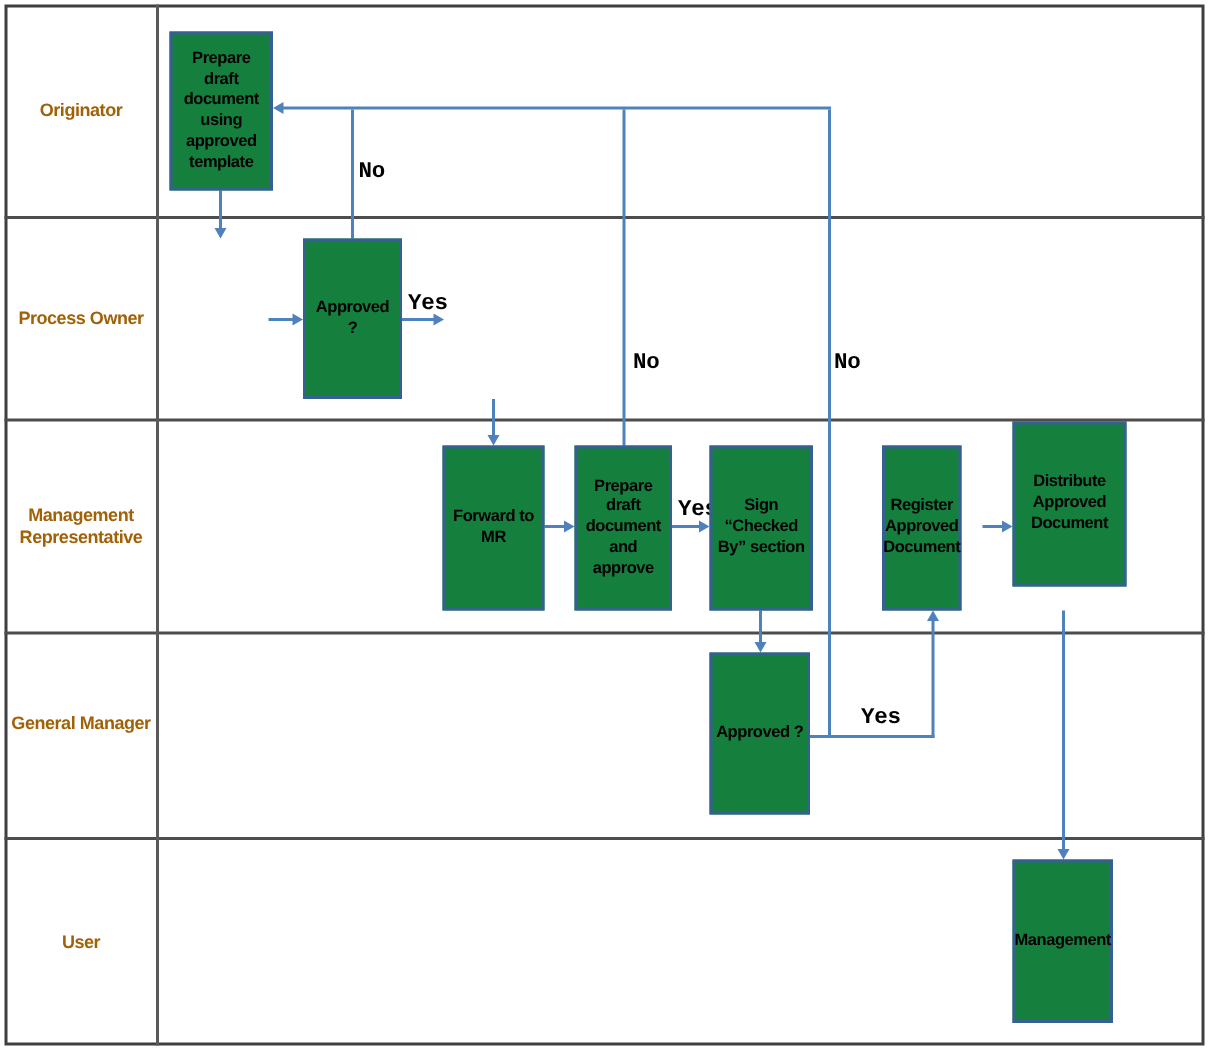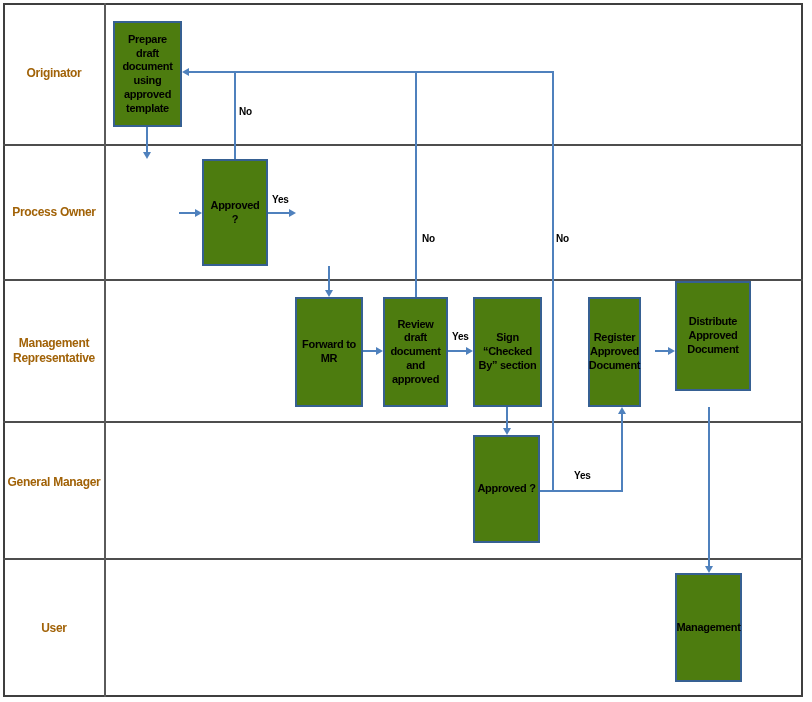--- a/index.html
+++ b/index.html
@@ -19,39 +19,40 @@
   .vline-col{position:absolute;left:104px;top:3px;width:2px;height:694px;background:#5a5a5a;}
   
   .lane-label{
     position:absolute;left:4px;width:100px;
     text-align:center;font-weight:bold;font-size:12px;color:#a16207;
     letter-spacing:-0.3px;line-height:1.25;
   }
   
   .node{
     position:absolute;box-sizing:border-box;
-    background:#4d7c0f;border:2px solid #366092;
+    background:#15803d;border:2px solid #366092;
     display:flex;align-items:center;justify-content:center;
     text-align:center;padding:1px 2px;
   }
   .node span{
     font-weight:bold;font-size:11px;color:#000;
     line-height:1.25;letter-spacing:-0.3px;
   }
   
   .cline{position:absolute;background:#4F81BD;}
   .ah{position:absolute;width:0;height:0;}
   .ah.down{border-left:4px solid transparent;border-right:4px solid transparent;border-top:7px solid #4F81BD;}
   .ah.up{border-left:4px solid transparent;border-right:4px solid transparent;border-bottom:7px solid #4F81BD;}
   .ah.left{border-top:4px solid transparent;border-bottom:4px solid transparent;border-right:7px solid #4F81BD;}
   .ah.right{border-top:4px solid transparent;border-bottom:4px solid transparent;border-left:7px solid #4F81BD;}
   
   .edge-label{
-    position:absolute;font-weight:bold;font-size:10px;color:#000;
+    position:absolute;font-weight:bold;font-size:15px;color:#000;
     letter-spacing:-0.2px;
+    font-family:Liberation Mono, monospace;
   }
 </style>
 </head>
 <body>
 
 <div id="canvas">
 
   <div class="frame"></div>
   <div class="hline" style="top:144px"></div>
   <div class="hline" style="top:279px"></div>
@@ -114,21 +115,21 @@
   <div class="node" style="left:113px;top:21px;width:69px;height:106px">
     <span>Prepare draft document using approved template</span>
   </div>
   <div class="node" style="left:202px;top:159px;width:66px;height:107px">
     <span>Approved ?</span>
   </div>
   <div class="node" style="left:295px;top:297px;width:68px;height:110px">
     <span>Forward to MR</span>
   </div>
   <div class="node" style="left:383px;top:297px;width:65px;height:110px">
-    <span>Review draft document and approved</span>
+    <span>Prepare draft document and approve</span>
   </div>
   <div class="node" style="left:473px;top:297px;width:69px;height:110px">
     <span>Sign “Checked By” section</span>
   </div>
   <div class="node" style="left:588px;top:297px;width:53px;height:110px">
     <span>Register Approved Document</span>
   </div>
   <div class="node" style="left:675px;top:281px;width:76px;height:110px">
     <span>Distribute Approved Document</span>
   </div>

